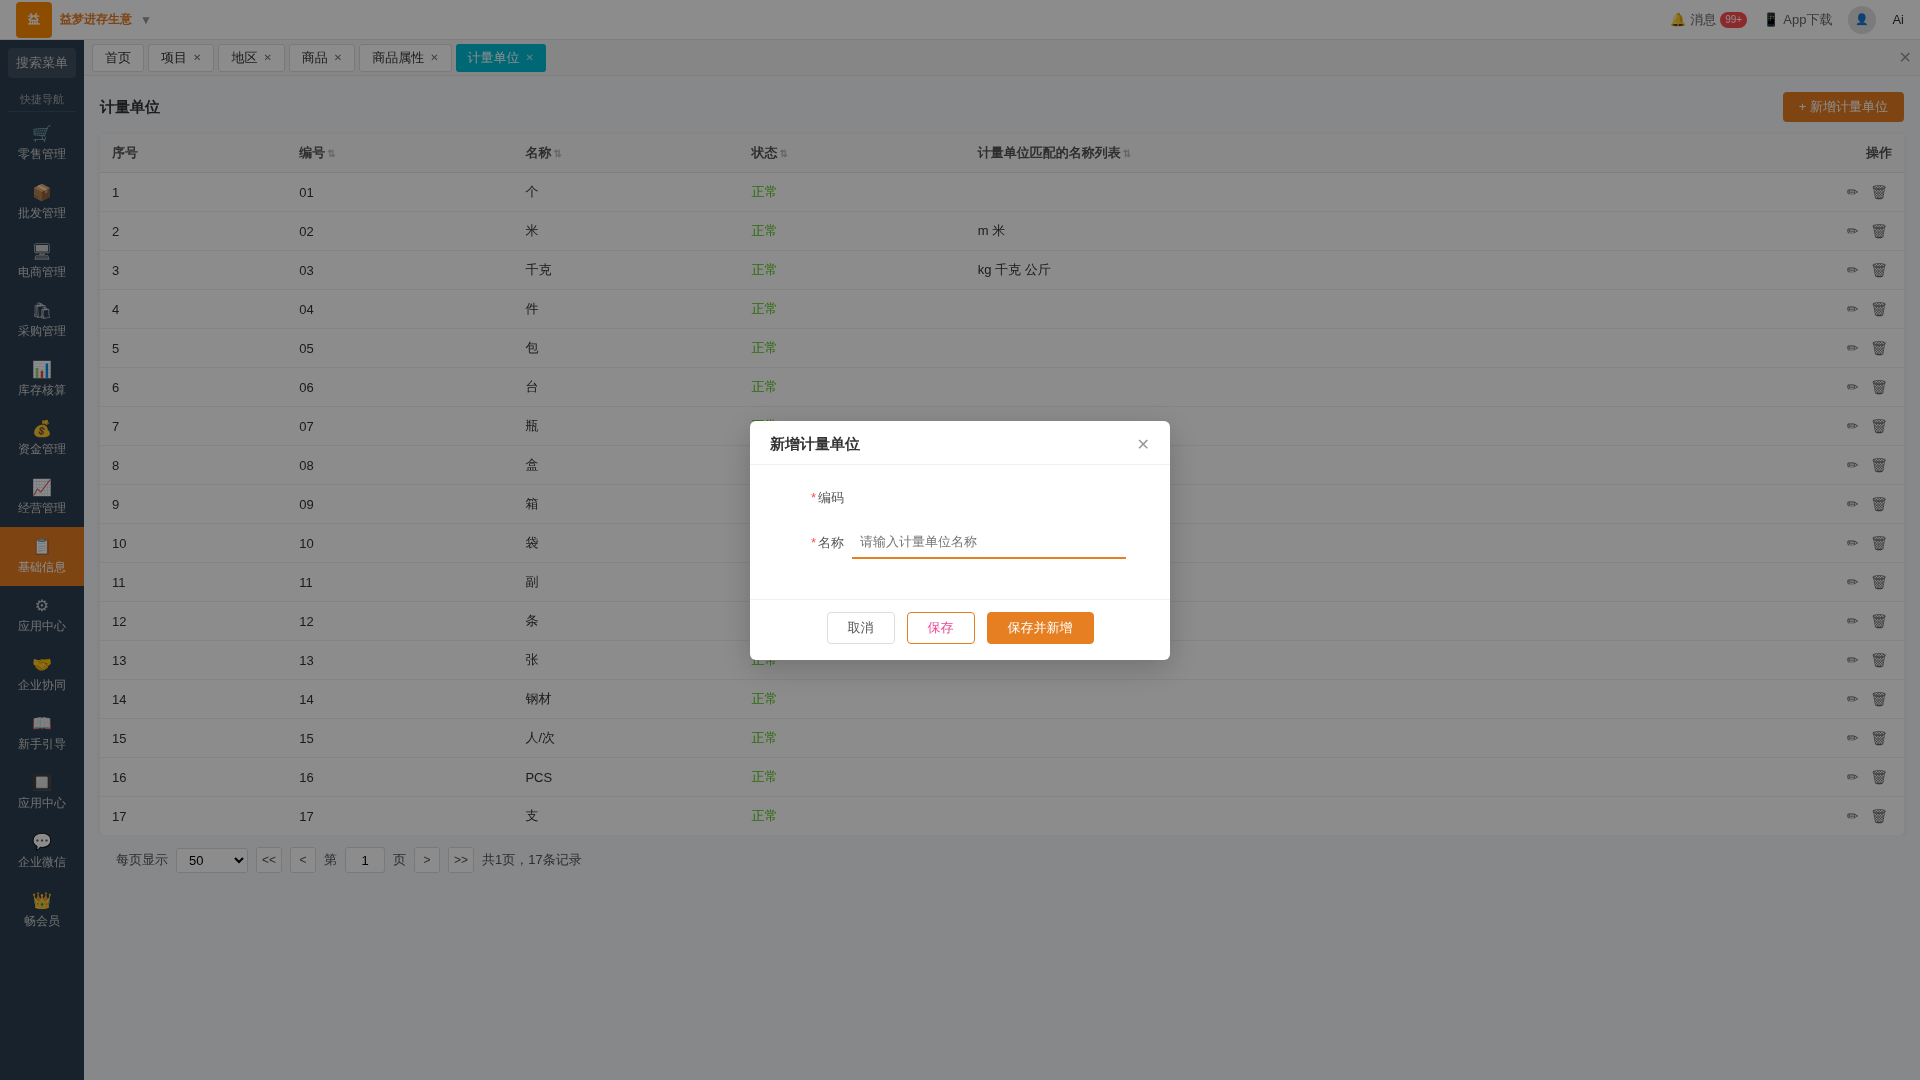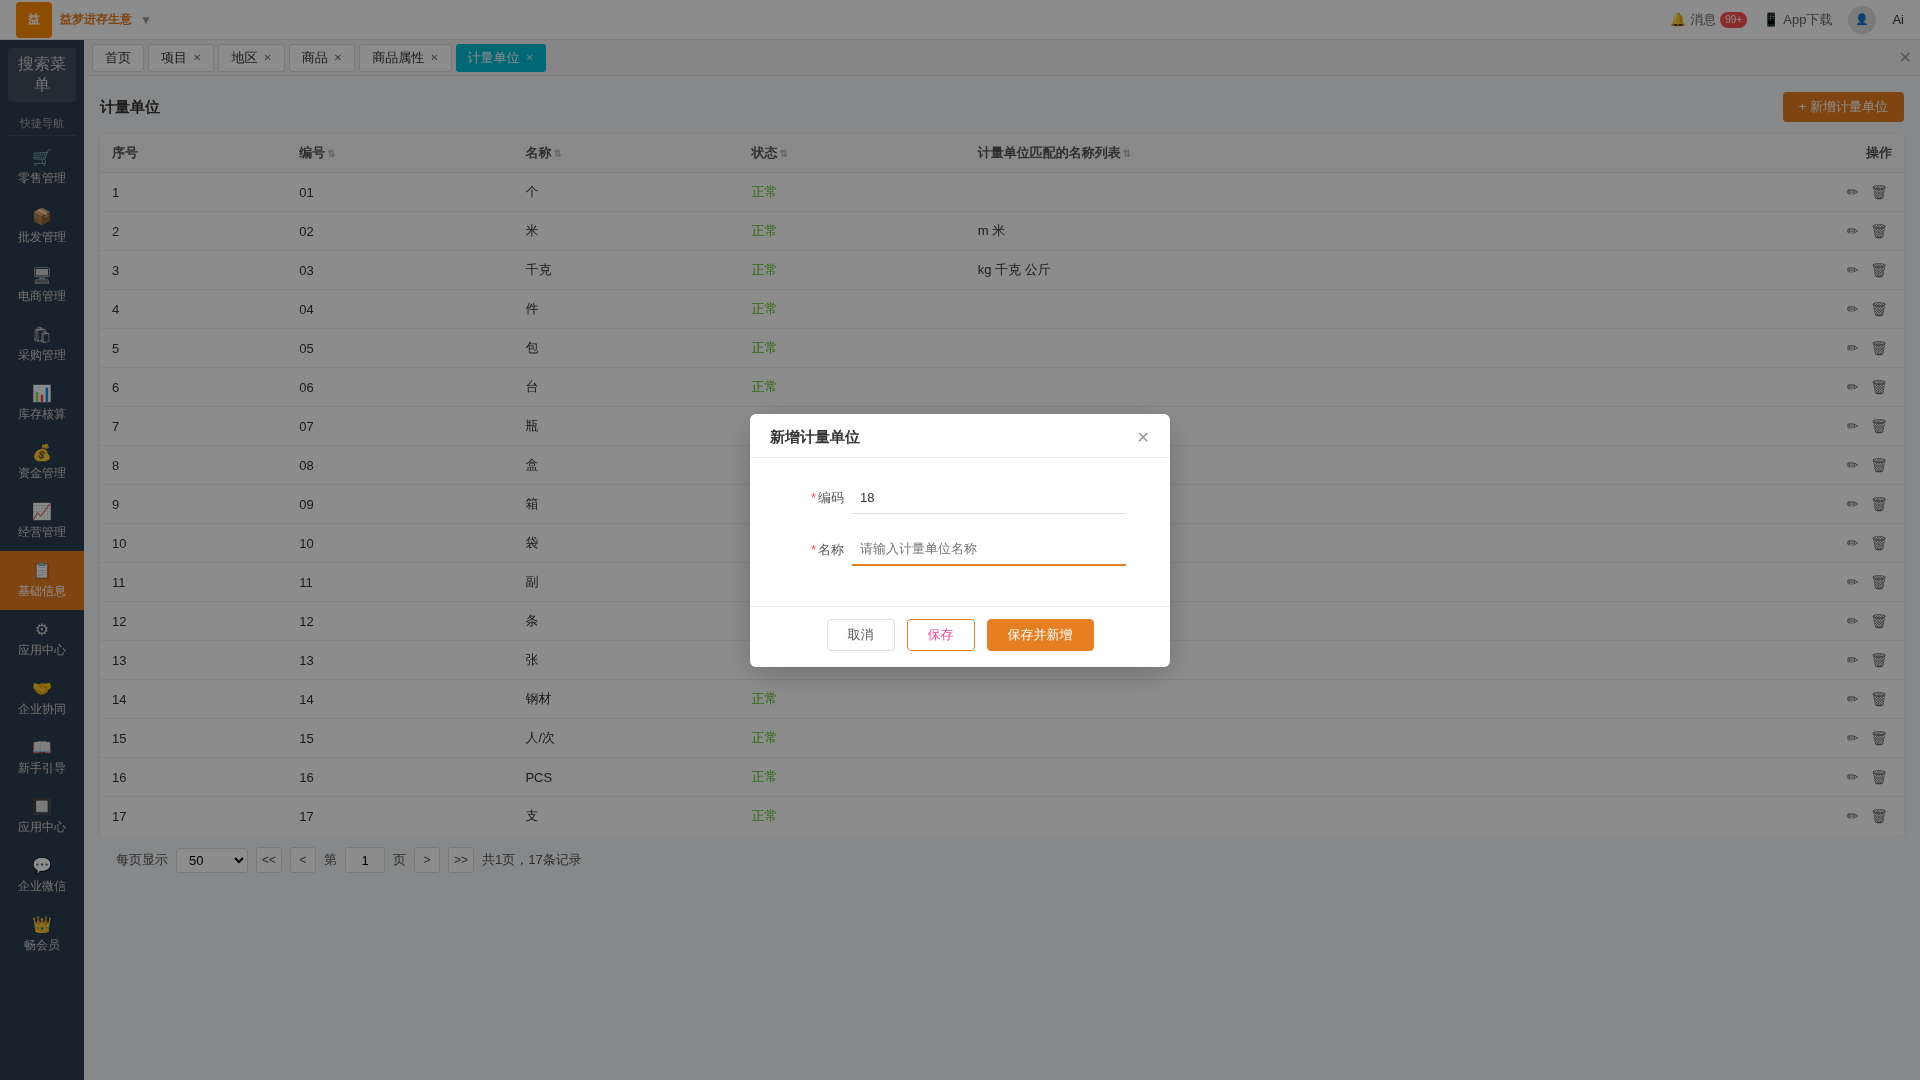--- a/index.html
+++ b/index.html
@@ -99,21 +99,21 @@
       padding: 8px;
       background: #2c3e50;
     }
     .sidebar-search-btn {
       width: 100%;
       background: rgba(255,255,255,0.1);
       border: none;
       color: #ccc;
       padding: 6px;
       border-radius: 4px;
-      font-size: 16px;
+      font-size: 13px;
       cursor: pointer;
       text-align: center;
     }
     .sidebar-nav-label {
       color: #aaa;
       font-size: 11px;
       text-align: center;
       padding: 6px 4px 2px;
     }
     .sidebar-item {
@@ -760,21 +760,20 @@
 
 <div class="overlay">
   <div class="modal">
     <div class="modal-header">
       <span class="modal-title">新增计量单位</span>
       <button class="modal-close">✕</button>
     </div>
     <div class="modal-body">
       <div class="form-row">
         <label class="form-label required">编码</label>
-        <input class="form-input" value="18" style="">
       </div>
       <div class="form-row">
         <label class="form-label required">名称</label>
         <input class="form-input active-input" placeholder="请输入计量单位名称" style="">
       </div>
     </div>
     <div class="modal-footer">
       <button class="btn-cancel">取消</button>
       <button class="btn-save">保存</button>
       <button class="btn-save-new">保存并新增</button>

